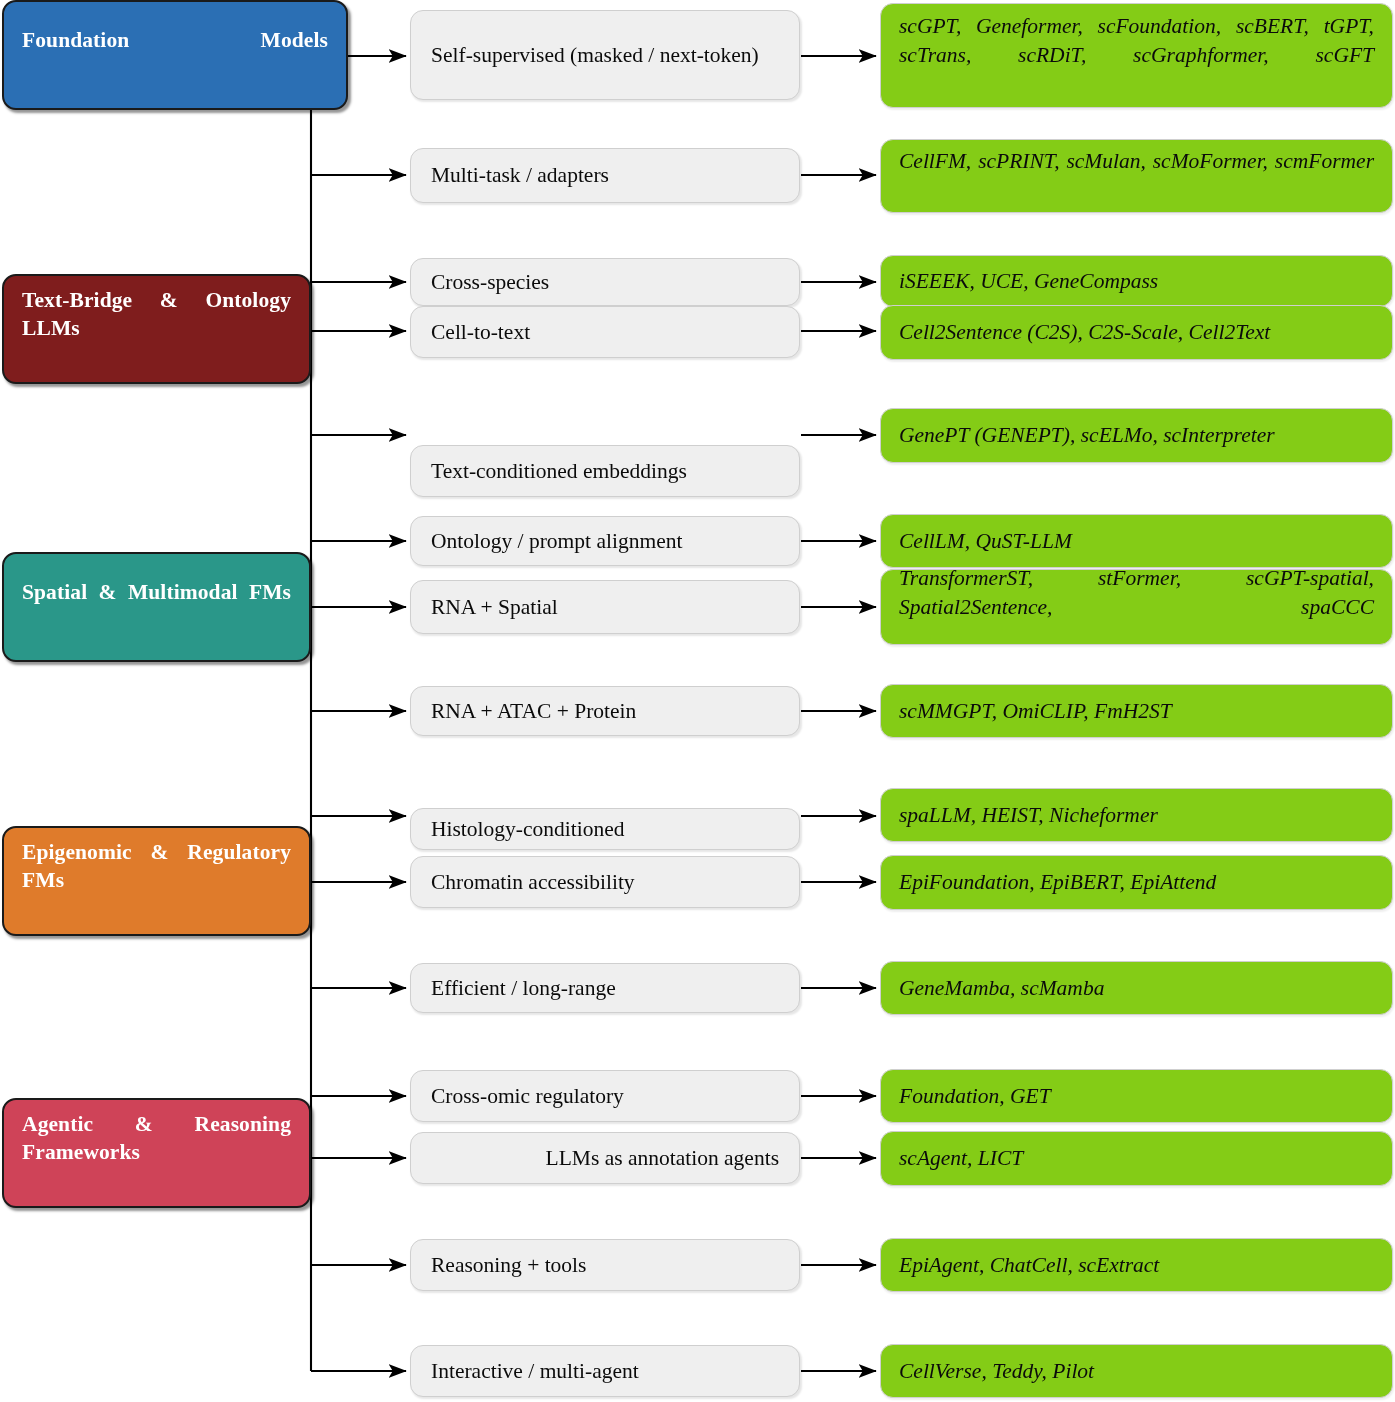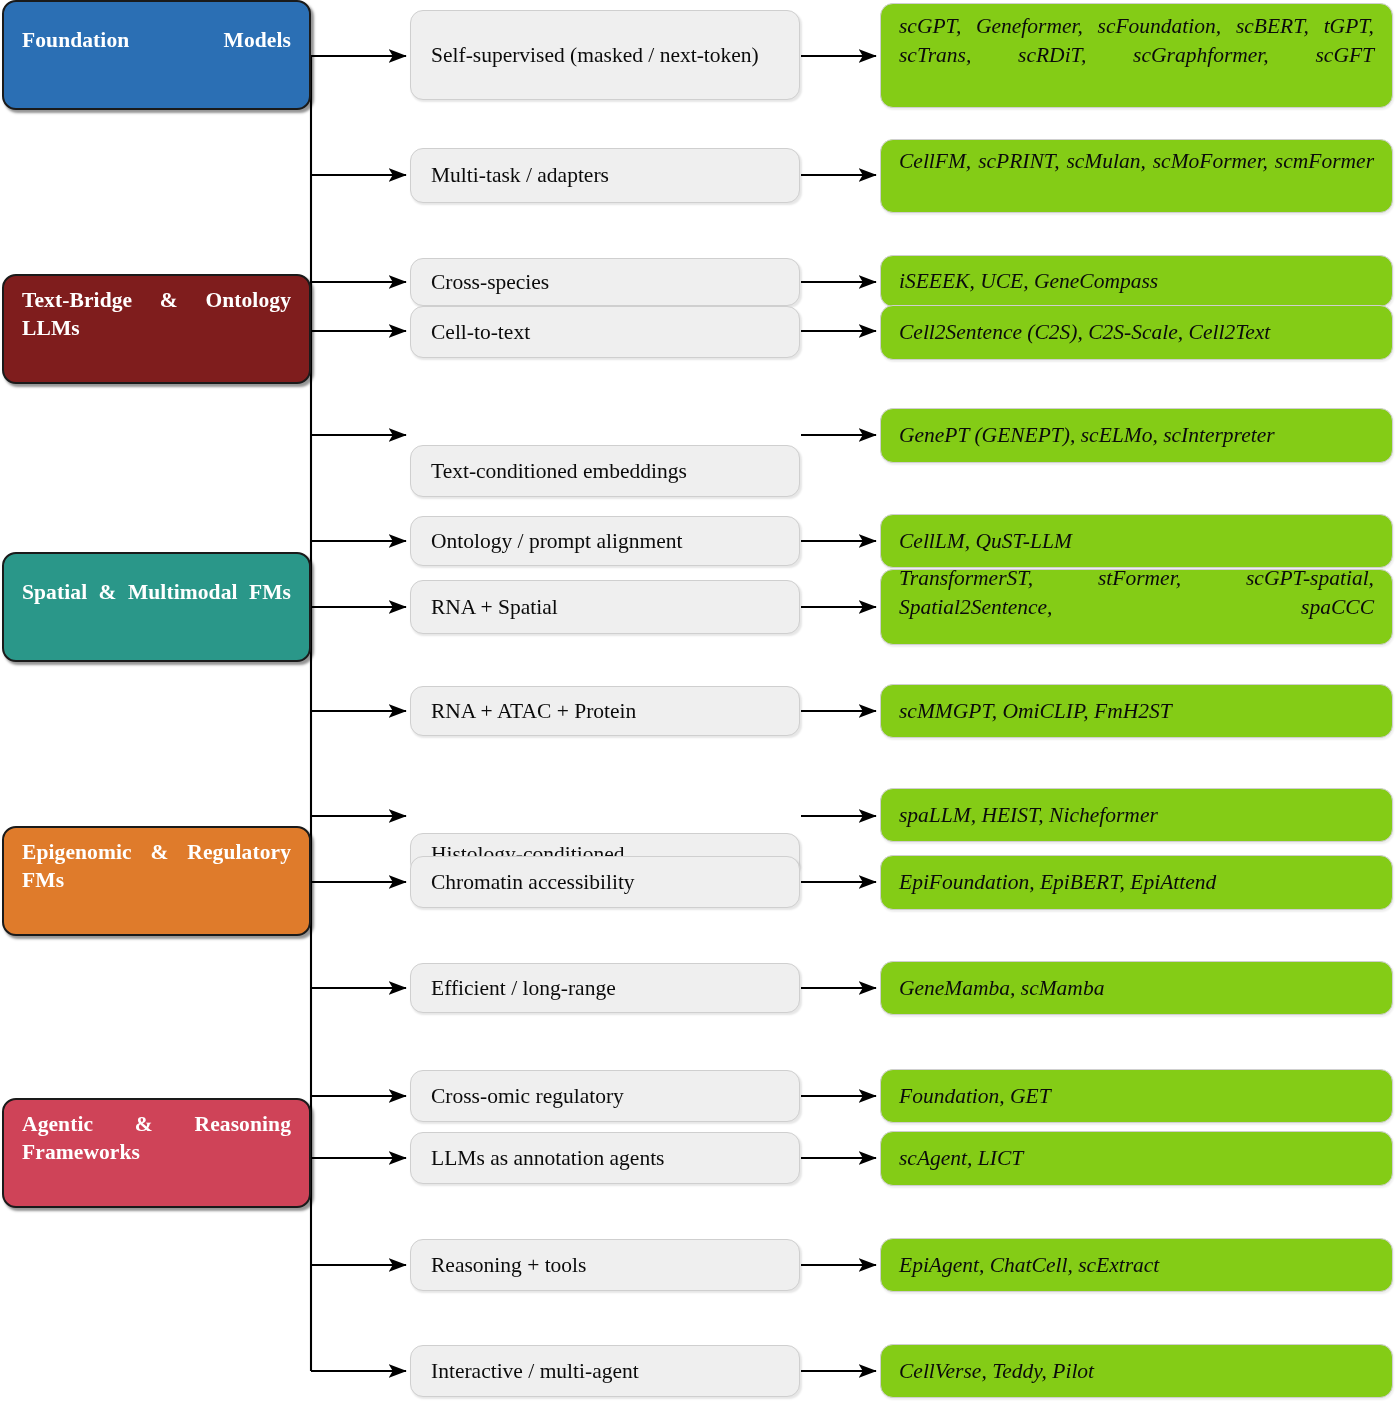--- a/index.html
+++ b/index.html
@@ -103,21 +103,21 @@
         <line x1="311" y1="1096" x2="406" y2="1096" marker-end="url(#arw)"></line>
         <line x1="801" y1="1096" x2="876" y2="1096" marker-end="url(#arw)"></line>
         <line x1="311" y1="1158" x2="406" y2="1158" marker-end="url(#arw)"></line>
         <line x1="801" y1="1158" x2="876" y2="1158" marker-end="url(#arw)"></line>
         <line x1="311" y1="1265" x2="406" y2="1265" marker-end="url(#arw)"></line>
         <line x1="801" y1="1265" x2="876" y2="1265" marker-end="url(#arw)"></line>
         <line x1="311" y1="1371" x2="406" y2="1371" marker-end="url(#arw)"></line>
         <line x1="801" y1="1371" x2="876" y2="1371" marker-end="url(#arw)"></line>
       </g>
   </svg>
-<div class="cat-box" style="left: 2px; top: 0px; width: 309px; height: 110px; background: rgb(43, 111, 180);">
+<div class="cat-box" style="left: 2px; top: 0px; width: 346px; height: 110px; background: rgb(43, 111, 180);">
       <span>Foundation Models</span>
     </div>
     <div class="cat-box" style="left: 2px; top: 274px; width: 309px; height: 110px; background: #7f1d1d;">
       <span>Text-Bridge &amp; Ontology LLMs</span>
     </div>
     <div class="cat-box" style="left: 2px; top: 552px; width: 309px; height: 110px; background: rgb(42, 151, 137);">
       <span>Spatial &amp; Multimodal FMs</span>
     </div>
     <div class="cat-box" style="left: 2px; top: 826px; width: 309px; height: 110px; background: rgb(223, 123, 43);">
       <span>Epigenomic &amp; Regulatory FMs</span>
@@ -166,21 +166,21 @@
     </div>
     <div class="right-box" style="top: 569px; height: 76px;">
       <span>TransformerST, stFormer, scGPT-spatial, Spatial2Sentence, spaCCC</span>
     </div>
     <div class="mid-box" style="top: 686px; height: 50px;">
       <span>RNA + ATAC + Protein</span>
     </div>
     <div class="right-box nojust" style="top: 684px; height: 54px;">
       <span>scMMGPT, OmiCLIP, FmH2ST</span>
     </div>
-    <div class="mid-box" style="top: 833px; height: 42px;">
+    <div class="mid-box" style="top: 808px; height: 42px;">
       <span>Histology-conditioned</span>
     </div>
     <div class="right-box nojust" style="top: 788px; height: 54px;">
       <span>spaLLM, HEIST, Nicheformer</span>
     </div>
     <div class="mid-box" style="top: 856px; height: 52px;">
       <span>Chromatin accessibility</span>
     </div>
     <div class="right-box nojust" style="top: 855px; height: 55px;">
       <span>EpiFoundation, EpiBERT, EpiAttend</span>
@@ -190,21 +190,21 @@
     </div>
     <div class="right-box nojust" style="top: 961px; height: 54px;">
       <span>GeneMamba, scMamba</span>
     </div>
     <div class="mid-box" style="top: 1070px; height: 52px;">
       <span>Cross-omic regulatory</span>
     </div>
     <div class="right-box nojust" style="top: 1069px; height: 54px;">
       <span>Foundation, GET</span>
     </div>
-    <div class="mid-box" style="top: 1132px; height: 52px;">
+    <div class="mid-box" style="top: 1132px; height: 52px; justify-content: flex-end;">
       <span>LLMs as annotation agents</span>
     </div>
     <div class="right-box nojust" style="top: 1131px; height: 55px;">
       <span>scAgent, LICT</span>
     </div>
     <div class="mid-box" style="top: 1239px; height: 52px;">
       <span>Reasoning + tools</span>
     </div>
     <div class="right-box nojust" style="top: 1238px; height: 54px;">
       <span>EpiAgent, ChatCell, scExtract</span>

